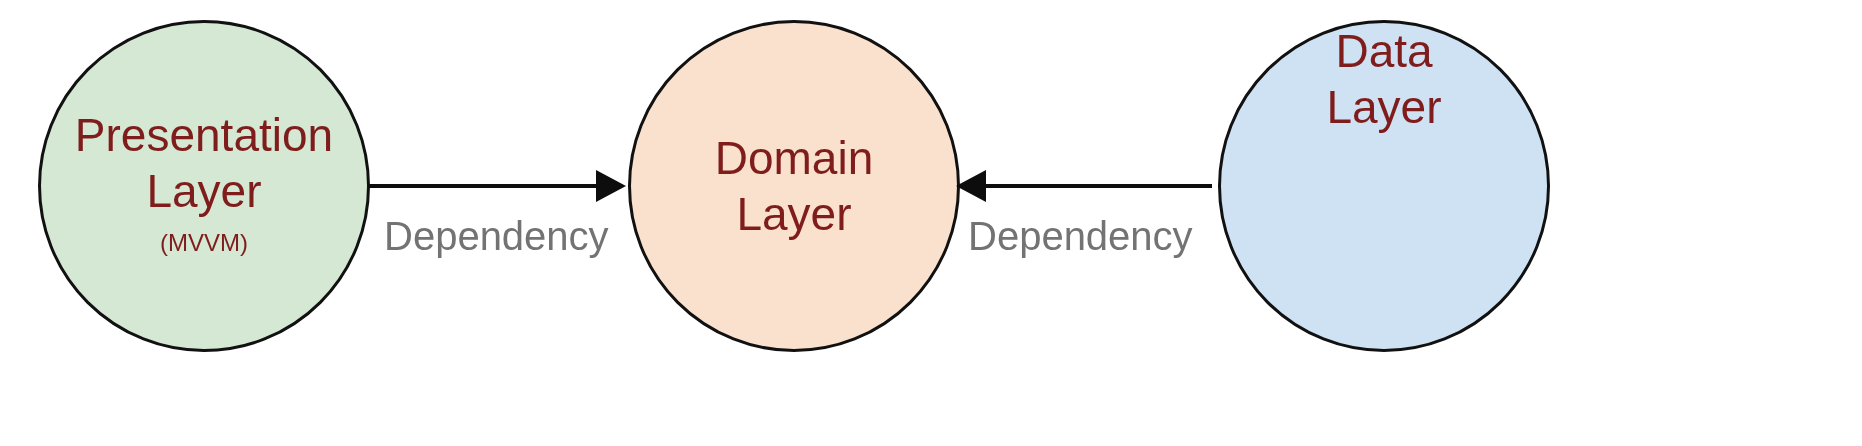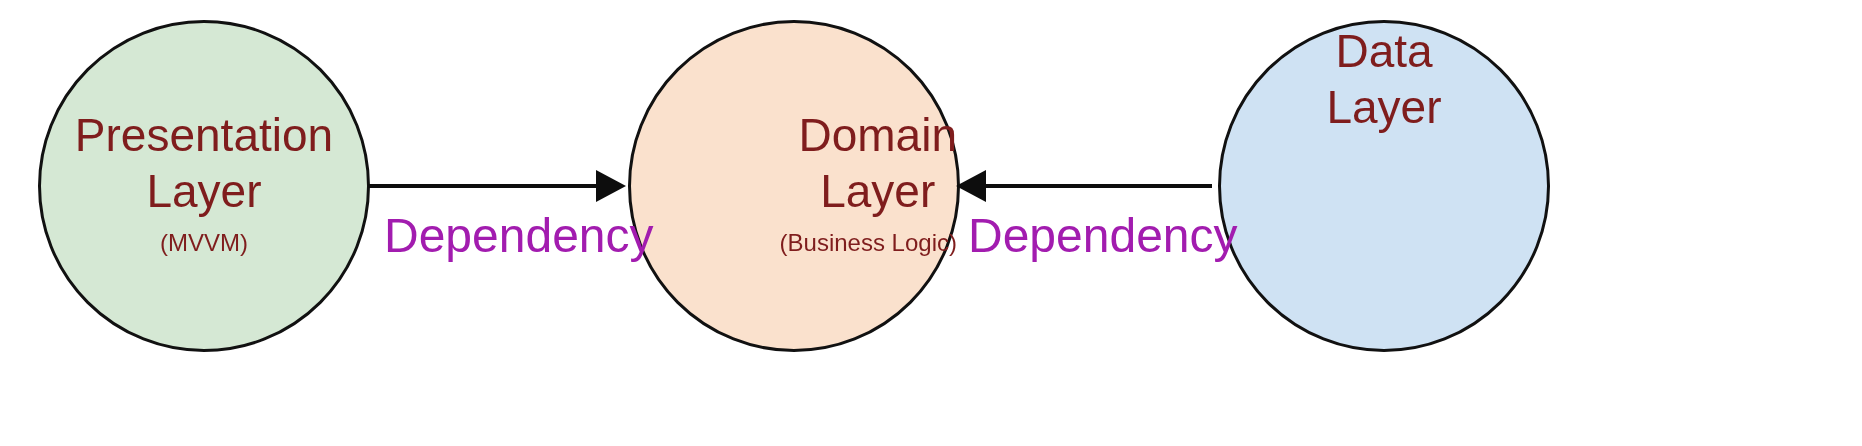--- a/index.html
+++ b/index.html
@@ -47,21 +47,20 @@
     width: 332px;
     height: 332px;
     background: #d5e8d4;
   }
   #node-domain {
     left: 628px;
     top: 20px;
     width: 332px;
     height: 332px;
     background: #fae1cd;
-    align-items: flex-end;
   }
   #node-data {
     left: 1218px;
     top: 20px;
     width: 332px;
     height: 332px;
     background: #cfe2f3;
     justify-content: space-between;
   }
   
@@ -92,23 +91,23 @@
     border-left: 30px solid #0d0d0d;
   }
   #arrowhead-right {
     left: 956px;
     border-top: 16px solid transparent;
     border-bottom: 16px solid transparent;
     border-right: 30px solid #0d0d0d;
   }
   .edge-label {
     position: absolute;
-    font-size: 48px;
+    font-size: 40px;
     line-height: 48px;
-    color: #a21caf;
+    color: #737373;
     white-space: nowrap;
     top: 212px;
   }
   #edge-label-left {
     left: 384px;
     width: 216px;
     text-align: center;
   }
   #edge-label-right {
     left: 968px;
@@ -123,21 +122,20 @@
 
   <div class="node" id="node-presentation">
     <div class="node-title">Presentation
 Layer</div>
     <div class="node-sub">(MVVM)</div>
   </div>
 
   <div class="node" id="node-domain">
     <div class="node-title">Domain
 Layer</div>
-    <div class="node-sub">(Business Logic)</div>
   </div>
 
   <div class="node" id="node-data">
     <div class="node-title">Data
 Layer</div>
   </div>
 
   <div class="edge" id="edge-left"></div>
   <div class="arrowhead" id="arrowhead-left"></div>
   <div class="edge-label" id="edge-label-left">Dependency</div>

